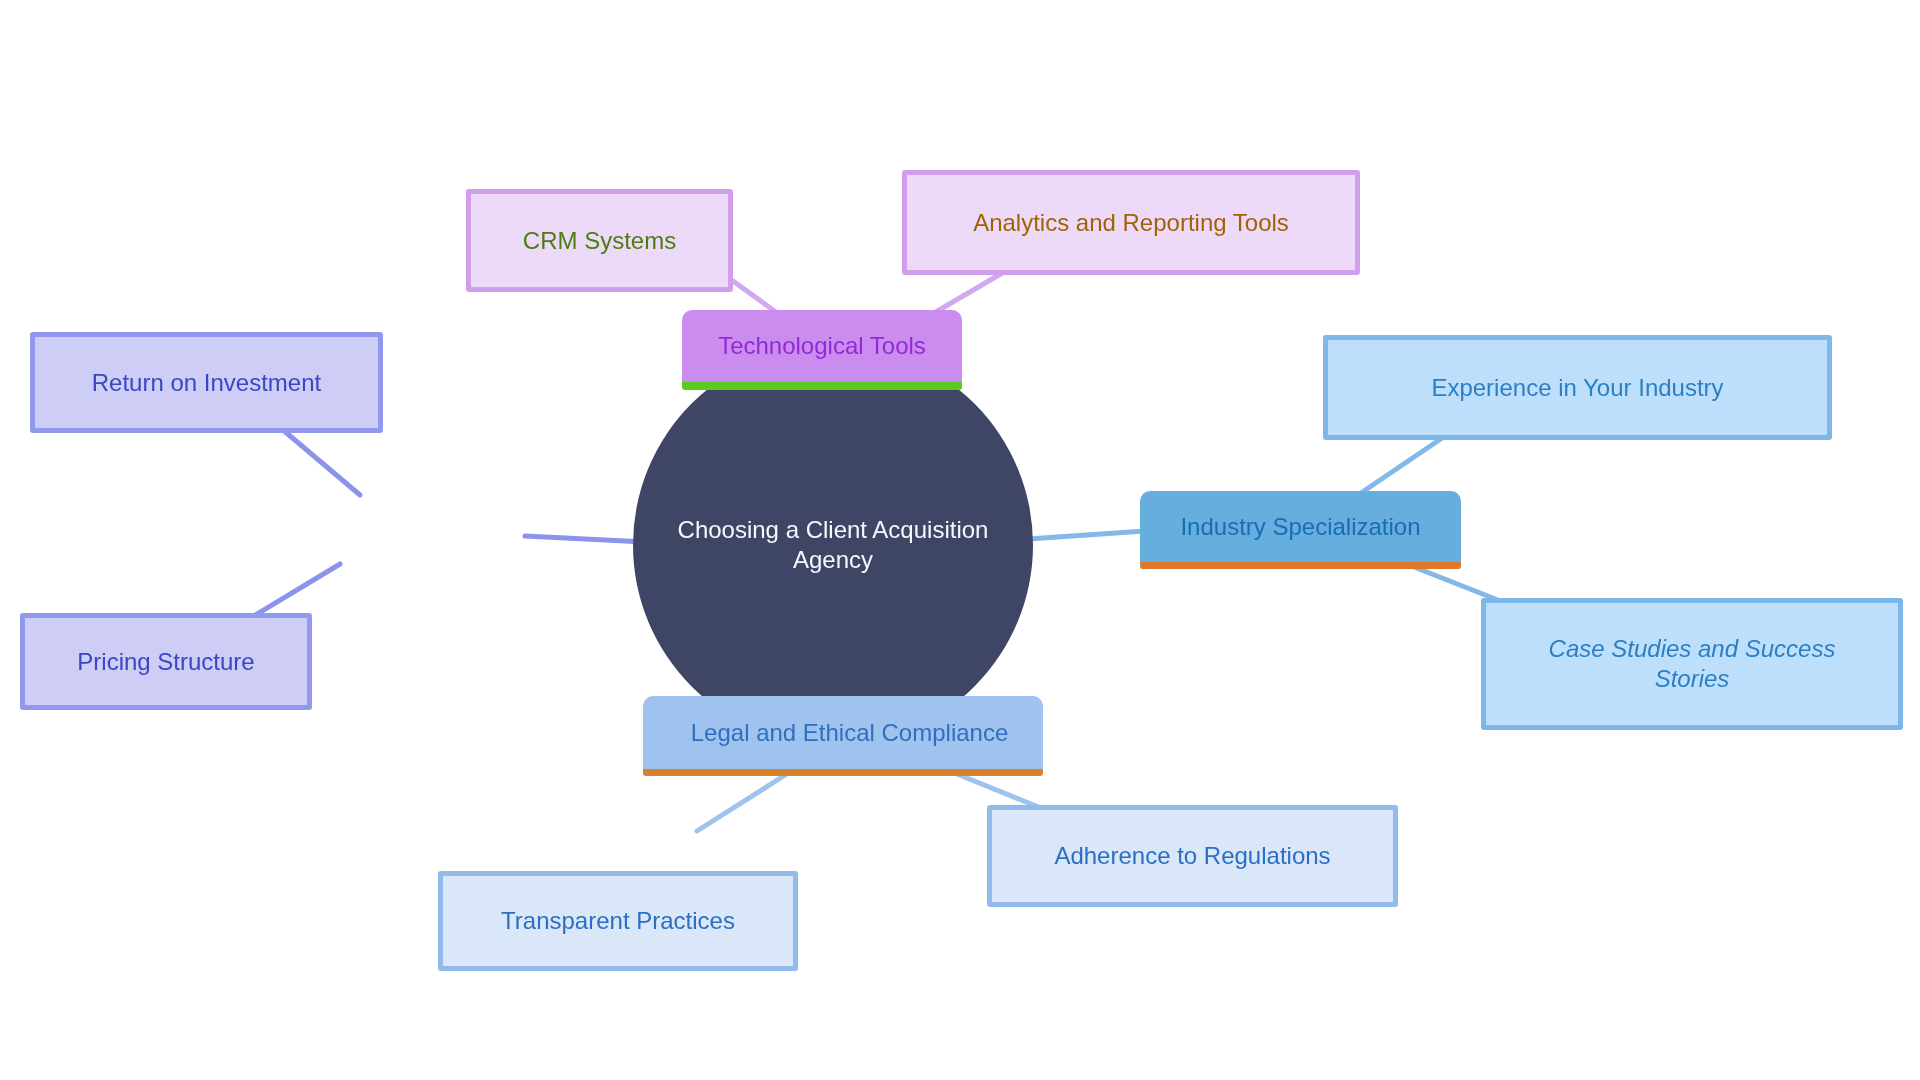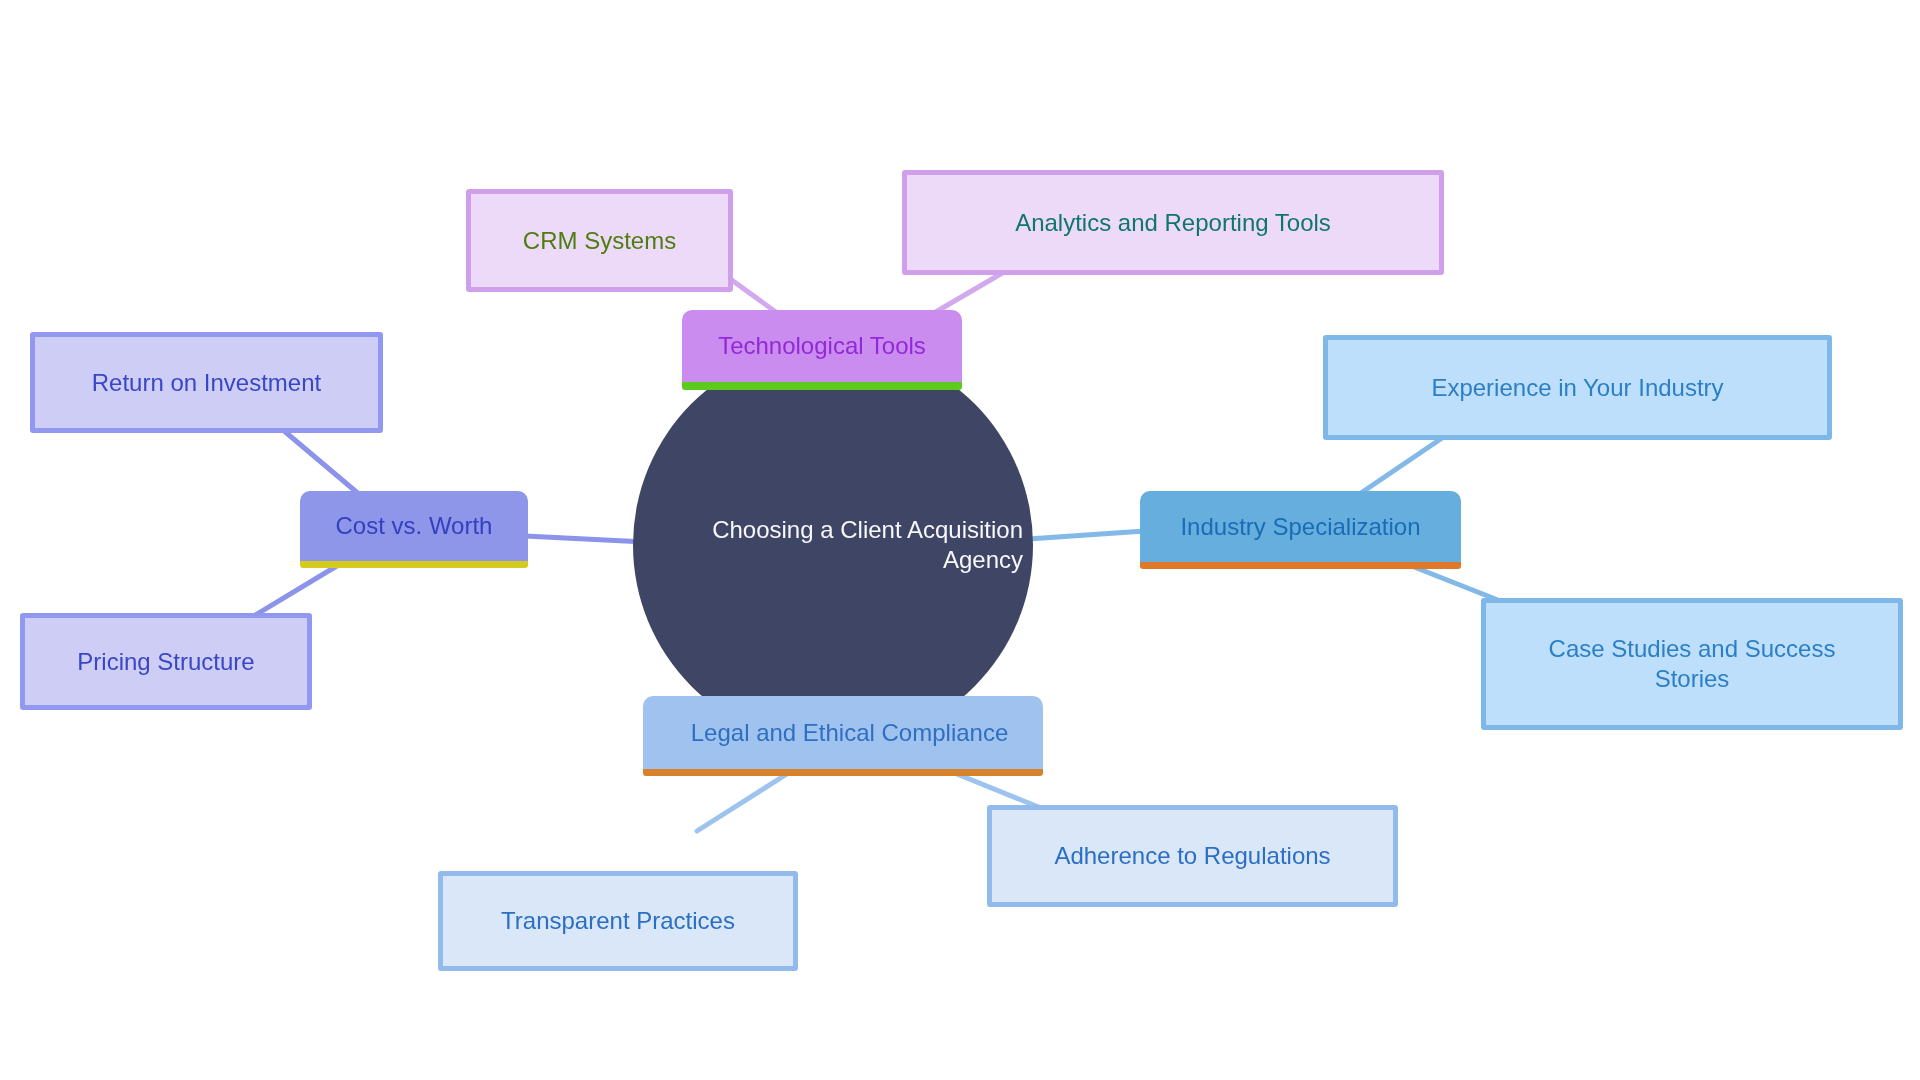--- a/index.html
+++ b/index.html
@@ -13,35 +13,35 @@
   .node{
     position:absolute;box-sizing:border-box;z-index:3;
     display:flex;align-items:center;justify-content:center;
     text-align:center;font-size:24px;line-height:30px;
   }
   
   .center-circle{
     left:633px;top:345px;width:400px;height:400px;border-radius:50%;
     background:#3F4565;color:#F7F8FC;z-index:2;font-size:24px;
   }
-  .center-circle .lbl{max-width:380px;text-align:right;}
+  .center-circle .lbl{max-width:380px;}
   
   .branch{border-radius:10px 10px 3px 3px;text-align:center;}
   .branch-tech     {left:682px; top:310px; width:280px; height:80px; background:#CB8CF0; border-bottom:8px solid #5DCB1D; color:#9229D8;}
   .branch-cost     {left:300px; top:491px; width:228px; height:77px; background:#8E96E9; border-bottom:7px solid #D5CA1E; color:#3340BF;}
   .branch-industry {left:1140px;top:491px; width:321px; height:78px; background:#66AEDE; border-bottom:7px solid #E0782A; color:#1A6CB5;}
   .branch-legal    {left:643px; top:696px; width:400px; height:80px; background:#9FC3EE; border-bottom:7px solid #D8822B; color:#2F6FC2;padding-left:13px;}
   
   .child{border-radius:3px;border-style:solid;border-width:5px;}
   .child-crm        {left:466px; top:150px; width:267px; height:103px; background:#EDDAF9; border-color:#D09FEC; color:#4d7c0f;margin-top:39px;}
-  .child-analytics  {left:902px; top:170px; width:542px; height:105px; background:#EDDAF9; border-color:#D09FEC; color:#0f766e;align-items:center;}
+  .child-analytics  {left:902px; top:170px; width:458px; height:105px; background:#EDDAF9; border-color:#D09FEC; color:#a16207;align-items:center;}
   .child-roi        {left:30px;  top:332px; width:353px; height:101px; background:#CDCDF6; border-color:#9297EF; color:#3A47C4;}
   .child-pricing    {left:20px;  top:613px; width:292px; height:97px;  background:#CDCDF6; border-color:#9297EF; color:#3A47C4;}
   .child-experience {left:1323px;top:335px; width:509px; height:105px; background:#BEDFFB; border-color:#7DB8E8; color:#2B7FC4;}
-  .child-case       {left:1481px;top:598px; width:422px; height:132px; background:#BEDFFB; border-color:#7DB8E8; color:#2B7FC4;}
+  .child-case       {left:1481px;top:598px; width:422px; height:132px; background:#BEDFFB; border-color:#7DB8E8; color:#2B7FC4;font-style:italic;}
   .child-case .lbl{max-width:310px;}
   .child-transparent{left:438px; top:827px; width:360px; height:100px; background:#D9E7F8; border-color:#92BBEB; color:#2B6FC4;margin-top:44px;}
   .child-adherence  {left:987px; top:805px; width:411px; height:102px; background:#D9E7F8; border-color:#92BBEB; color:#2B6FC4;}
 </style>
 </head>
 <body>
 
 <div class="stage">
 
   <svg class="connectors" width="1920" height="1080" viewBox="0 0 1920 1080">
@@ -60,23 +60,20 @@
     <line x1="790" y1="772" x2="697" y2="831" stroke="#9FC3EF" stroke-width="5" stroke-linecap="round"></line>
     <line x1="952" y1="772" x2="1046" y2="810" stroke="#9FC3EF" stroke-width="5" stroke-linecap="round"></line>
   </svg>
 
   <div class="node center-circle">
     <span class="lbl">Choosing a Client Acquisition Agency</span>
   </div>
 
   <div class="node branch branch-tech">
     <span class="lbl">Technological Tools</span>
-  </div>
-  <div class="node branch branch-cost">
-    <span class="lbl">Cost vs. Worth</span>
   </div>
   <div class="node branch branch-industry">
     <span class="lbl">Industry Specialization</span>
   </div>
   <div class="node branch branch-legal">
     <span class="lbl">Legal and Ethical Compliance</span>
   </div>
 
   <div class="node child child-crm">
     <span class="lbl">CRM Systems</span>

